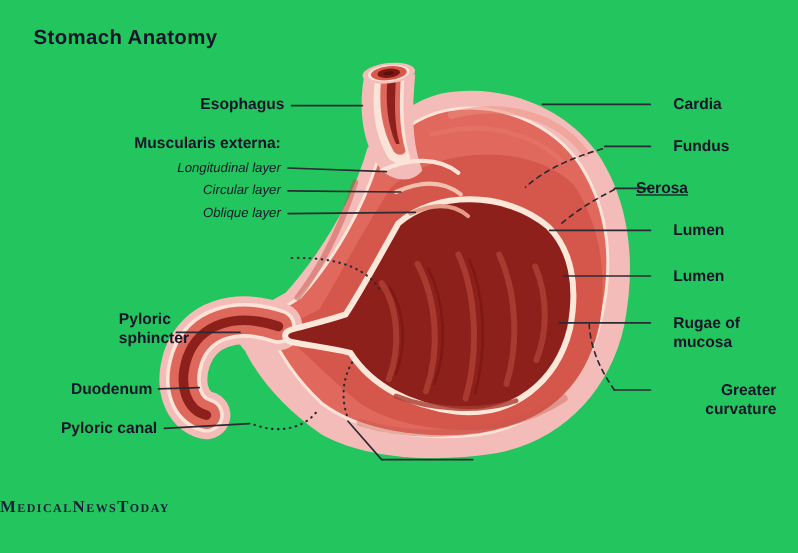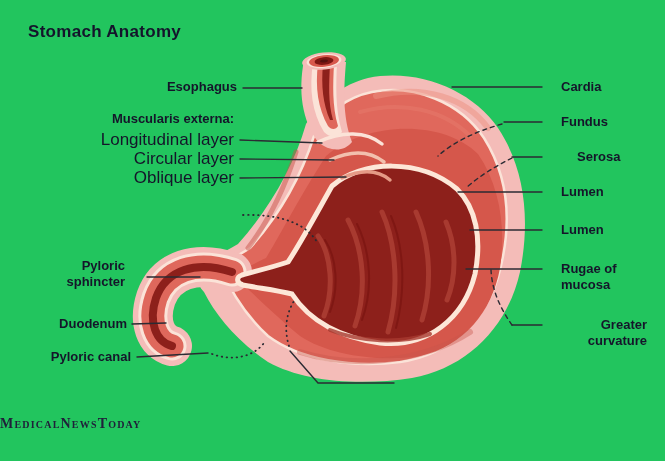--- a/index.html
+++ b/index.html
@@ -10,34 +10,34 @@
   }
   .title{
     position:absolute; left:28px; top:22px; margin:0;
     font-size:17px; font-weight:700; letter-spacing:.3px; color:#14142b;
   }
   .diagram-svg{position:absolute; left:0; top:0;}
   .lbl{
     position:absolute; font-size:13px; font-weight:700; color:#15152a;
     white-space:nowrap; line-height:16px;padding-left:13px;
   }
-  .lbl.reg{font-weight:400; font-size:17px;}
+  .lbl.reg{font-weight:400; font-size:11px;font-style:italic;}
   .lbl.wrap{white-space:normal;}
   #lbl-esophagus{top:79px; right:428px;}
   #lbl-muscularis{top:111px; right:431px;}
   #lbl-longitudinal{top:132px; right:431px;}
   #lbl-circular{top:151px; right:431px;}
   #lbl-oblique{top:170px; right:431px;}
   #lbl-lesser{top:207px; right:429px;}
-  #lbl-pyl-sph{top:258px; right:540px; width:70px; text-align:right;}
+  #lbl-pyl-sph{top:258px; right:496px; width:70px; }
   #lbl-duodenum{top:316px; right:538px;}
   #lbl-pyl-canal{top:349px; right:534px;margin-left:19px;}
   #lbl-cardia{top:79px; left:548px;}
   #lbl-fundus{top:114px; left:548px;}
-  #lbl-serosa{top:149px; left:564px;}
+  #lbl-serosa{top:149px; left:517px;text-decoration:underline;}
   #lbl-body{top:184px; left:548px;}
   #lbl-lumen{top:222px; left:548px;}
   #lbl-rugae{top:261px; left:548px; width:74px;}
   #lbl-greater{top:317px; left:548px; width:86px;text-align:right;}
   #lbl-antrum{top:374px; left:397px;}
   .brand{
     position:absolute; left:0; top:416px; width:100%; text-align:left;
     font-family:"Liberation Serif", serif; font-variant:small-caps;
     font-weight:700; font-size:14px; letter-spacing:1.2px; color:#20203a;
   }

